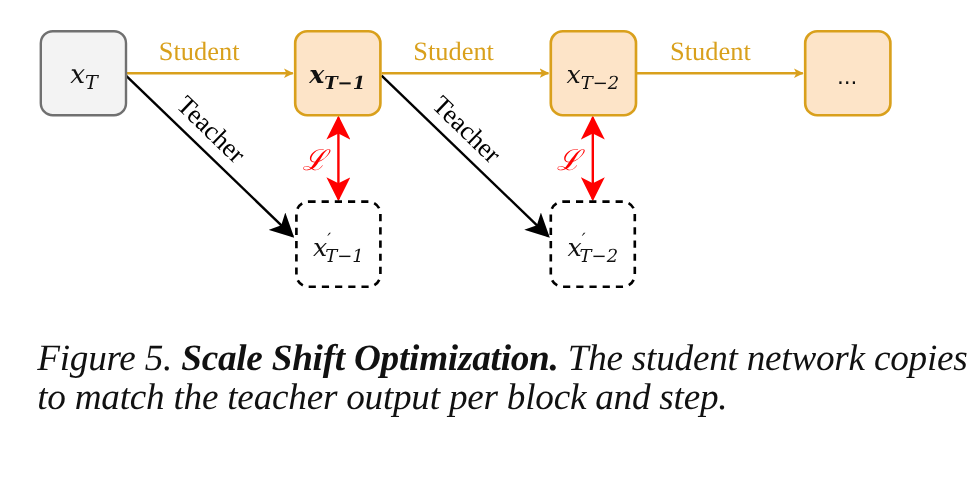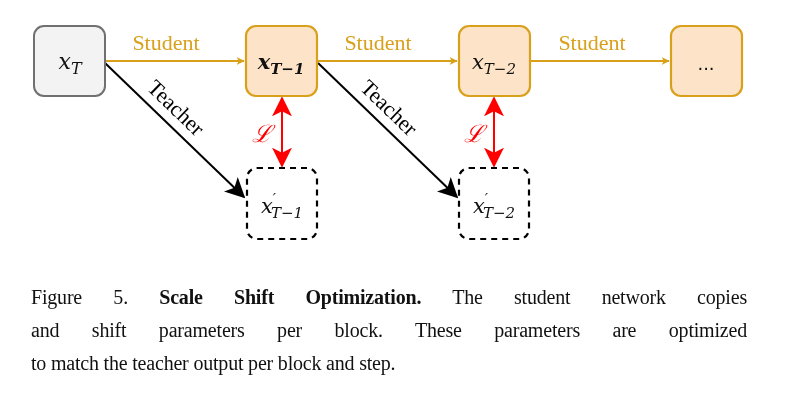--- a/index.html
+++ b/index.html
@@ -3,22 +3,22 @@
 <meta charset="utf-8">
 <style>
   html, body { margin: 0; padding: 0; background: #ffffff; }
   body { width: 808px; height: 420px; position: relative; overflow: hidden; }
   #figure { position: absolute; left: 0; top: 0; width: 808px; height: 260px; }
   .math { font-family: "DejaVu Serif", serif; font-style: italic; }
   .bold-math { font-family: "DejaVu Serif", serif; font-style: italic; font-weight: bold; }
   .label-serif { font-family: "Liberation Serif", serif; }
   #caption {
     position: absolute; left: 31px; top: 281px; width: 716px;
-    font-family: "Liberation Serif", serif; font-size: 20px; line-height: 33px;
-    color: #111; text-align: justify; letter-spacing: -0.2px;
+    font-family: "Liberation Serif", serif; font-size: 31px; line-height: 33px;
+    color: #111; text-align: justify; letter-spacing: -0.2px; font-style: italic;
   }
   #caption .line { display: block; text-align-last: justify; white-space: nowrap; }
   #caption .line.last { text-align-last: left; }
   #caption b { font-weight: bold; }
 </style>
 </head>
 <body>
 
 <svg id="figure" width="808" height="260" viewBox="0 0 808 260" xmlns="http://www.w3.org/2000/svg">
   <defs>
@@ -92,15 +92,14 @@
   <g>
     <rect x="459" y="168" width="70" height="71" rx="10" ry="10" fill="none" stroke="#000" stroke-width="2.2" stroke-dasharray="6,5"></rect>
     <text x="494" y="213" text-anchor="middle" font-size="21" fill="#111" class="math">
       <tspan>x</tspan><tspan font-size="14" dy="-9">′</tspan><tspan font-size="15" dx="-5" dy="14">T−2</tspan>
     </text>
   </g>
 </svg>
 
 <div id="caption">
   <span class="line"><span>Figure 5.</span> <b>Scale Shift Optimization.</b> <span>The student network copies</span></span>
-  <span class="line">and shift parameters per block.  These parameters are optimized</span>
   <span class="line last">to match the teacher output per block and step.</span>
 </div>
 
 </body></html>

